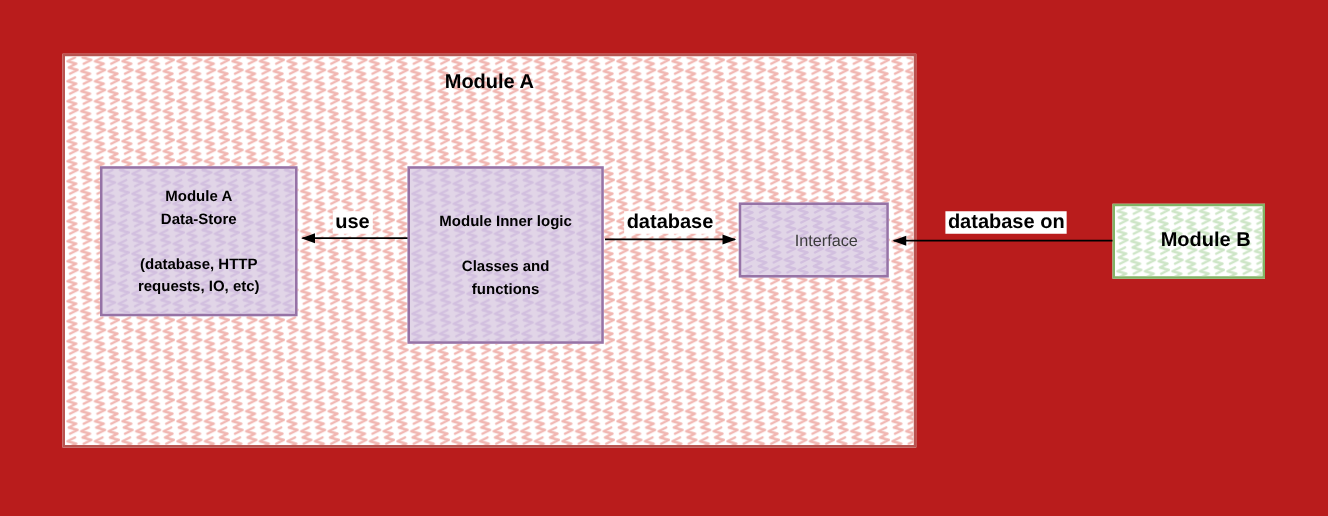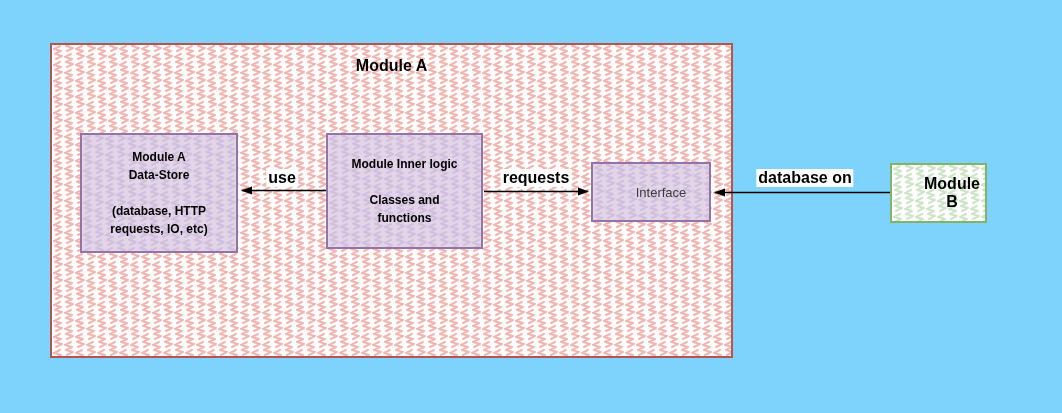--- a/index.html
+++ b/index.html
@@ -5,21 +5,21 @@
   html, body {
     margin: 0;
     padding: 0;
     background: #ffffff;
     font-family: "Liberation Sans", sans-serif;
   }
   .canvas {
     position: relative;
     width: 1062px;
     height: 413px;
-    background: #7dd3fc;
+    background: #b91c1c;
     overflow: hidden;
   }
   .patfill {
     position: absolute;
     inset: 0;
     width: 100%;
     height: 100%;
     z-index: 0;
     pointer-events: none;
   }
@@ -62,35 +62,35 @@
   }
   .node-data-store {
     left: 80px; top: 133px;
     width: 158px; height: 120px;
   }
   .node-data-store .node-label {
     font-size: 12px; font-weight: bold; line-height: 18px;
   }
   .node-inner-logic {
     left: 326px; top: 133px;
-    width: 157px; height: 116px; justify-content: center;
+    width: 157px; height: 142px; justify-content: center;
   }
   .node-inner-logic .node-label {
     font-size: 12px; font-weight: bold; line-height: 18px;
   }
   .node-interface {
     left: 591px; top: 162px;
     width: 120px; height: 60px; padding-left: 20px;
   }
   .node-interface .node-label {
     font-size: 13px; font-weight: normal; color: #3b3b3b;
   }
   .node-module-b {
     left: 890px; top: 163px;
-    width: 97px; height: 60px;
+    width: 122px; height: 60px;
     border: 2px solid #82b366;
     background: #ffffff;
     padding-left: 27px;
   }
   .node-module-b .node-label {
     font-size: 16px; font-weight: bold;
   }
   
   .edges-overlay {
     position: absolute;
@@ -193,16 +193,16 @@
     </g>
     <g>
       <line x1="484" y1="191.5" x2="588" y2="191.5" stroke="#000000" stroke-width="1.3" marker-end="url(#arrowhead)"></line>
     </g>
     <g>
       <line x1="890" y1="192.5" x2="715" y2="192.5" stroke="#000000" stroke-width="1.3" marker-end="url(#arrowhead)"></line>
     </g>
   </svg>
 
   <div class="edge-label" style="left:282px; top:178px;">use</div>
-  <div class="edge-label" style="left:536px; top:178px;">requests</div>
+  <div class="edge-label" style="left:536px; top:178px;">database</div>
   <div class="edge-label" style="left:805px; top:178px;">database on</div>
 
 </div>
 
 </body></html>

